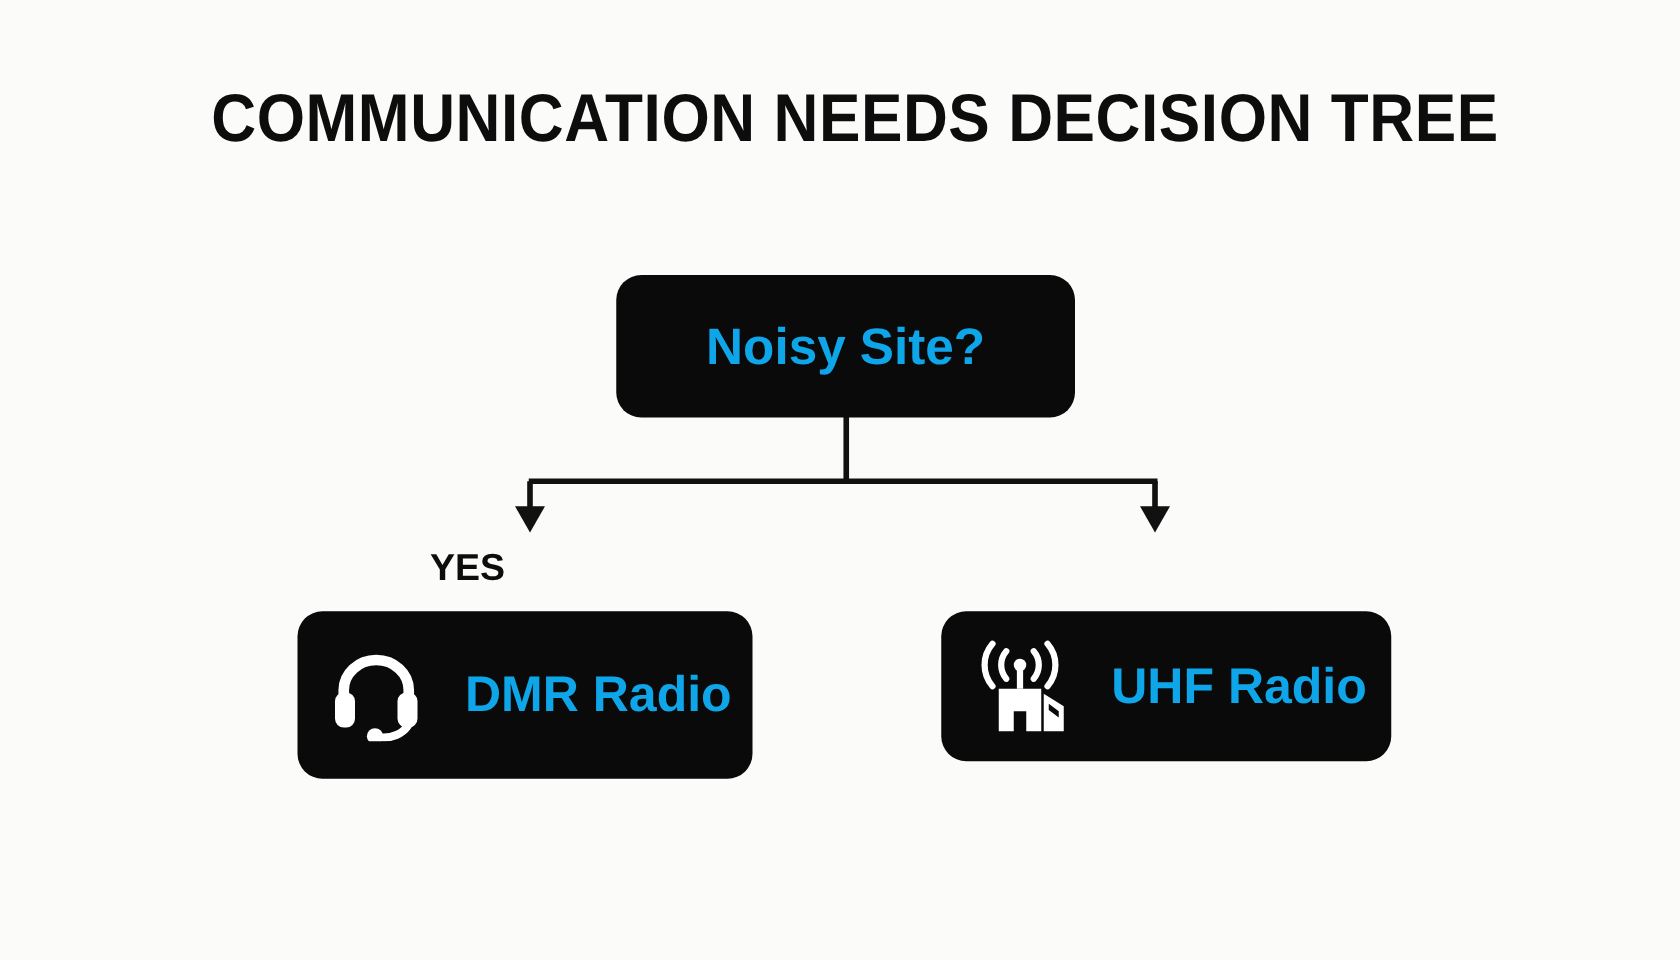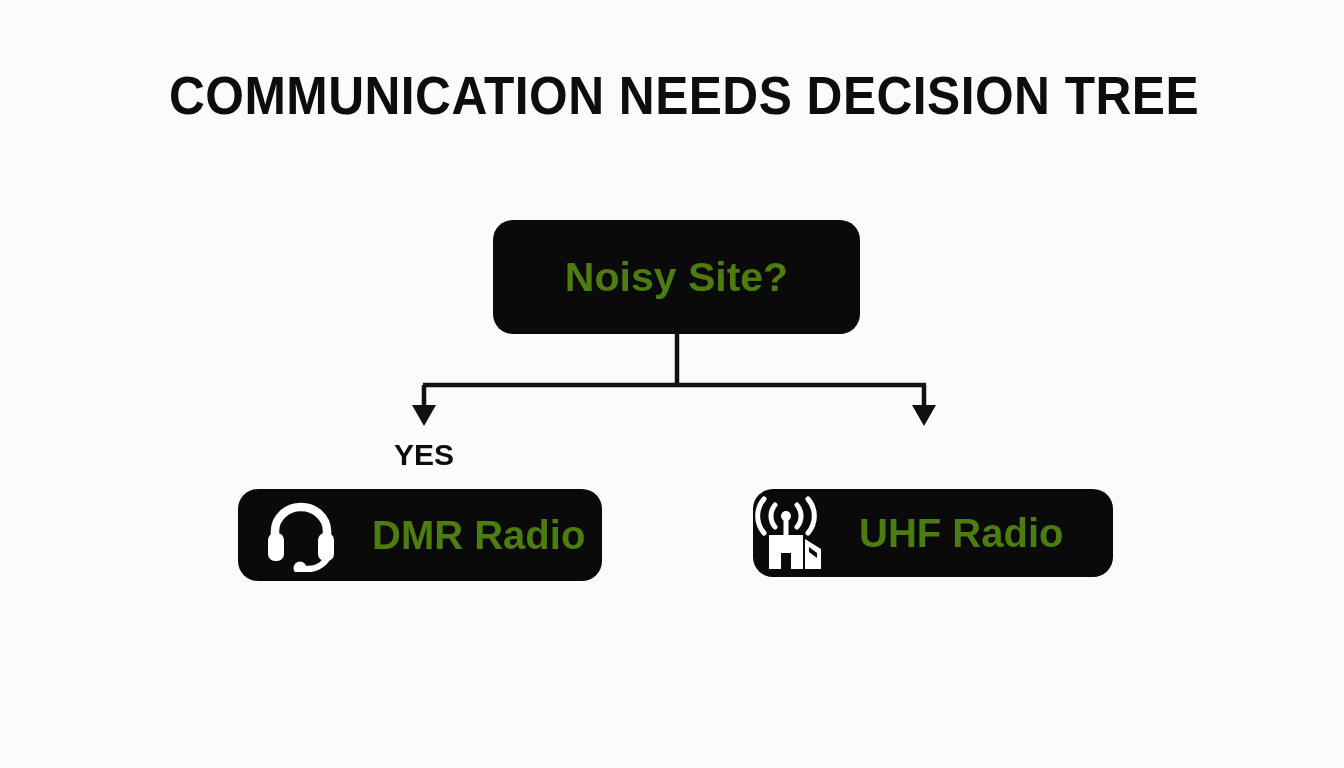--- a/index.html
+++ b/index.html
@@ -68,35 +68,36 @@
     left: 481px;
     top: 220px;
     width: 367px;
     height: 114px;
   }
 
   #node-dmr {
     left: 226px;
     top: 489px;
     width: 364px;
-    height: 92px;
+    height: 134px;
     justify-content: flex-start;
     padding-left: 26px;
   }
 
   #node-uhf {
     left: 741px;
     top: 489px;
     width: 360px;
-    height: 88px;
+    height: 120px;
     justify-content: flex-start;
+    padding-left: 30px;
   }
 
   .node-label {
-    color: #4d7c0f;
+    color: #0ea5e9;
     font-family: "Liberation Sans", sans-serif;
     font-weight: 700;
     font-size: 40px;
     line-height: 44px;
     white-space: nowrap;
     -webkit-font-smoothing: antialiased;
   }
 
   #node-root .node-label {
     font-size: 41px;
@@ -113,21 +114,21 @@
   }
 
   
   .branch-label {
     position: absolute;
     font-family: "Liberation Sans", sans-serif;
     font-weight: 700;
     font-size: 30px;
     line-height: 34px;
     color: #0d0d0d;
-    text-align: center;
+    text-align: left;
     white-space: nowrap;
     -webkit-font-smoothing: antialiased;
   }
 
   #label-yes {
     left: 332px;
     top: 438px;
     width: 160px;
   }
 

